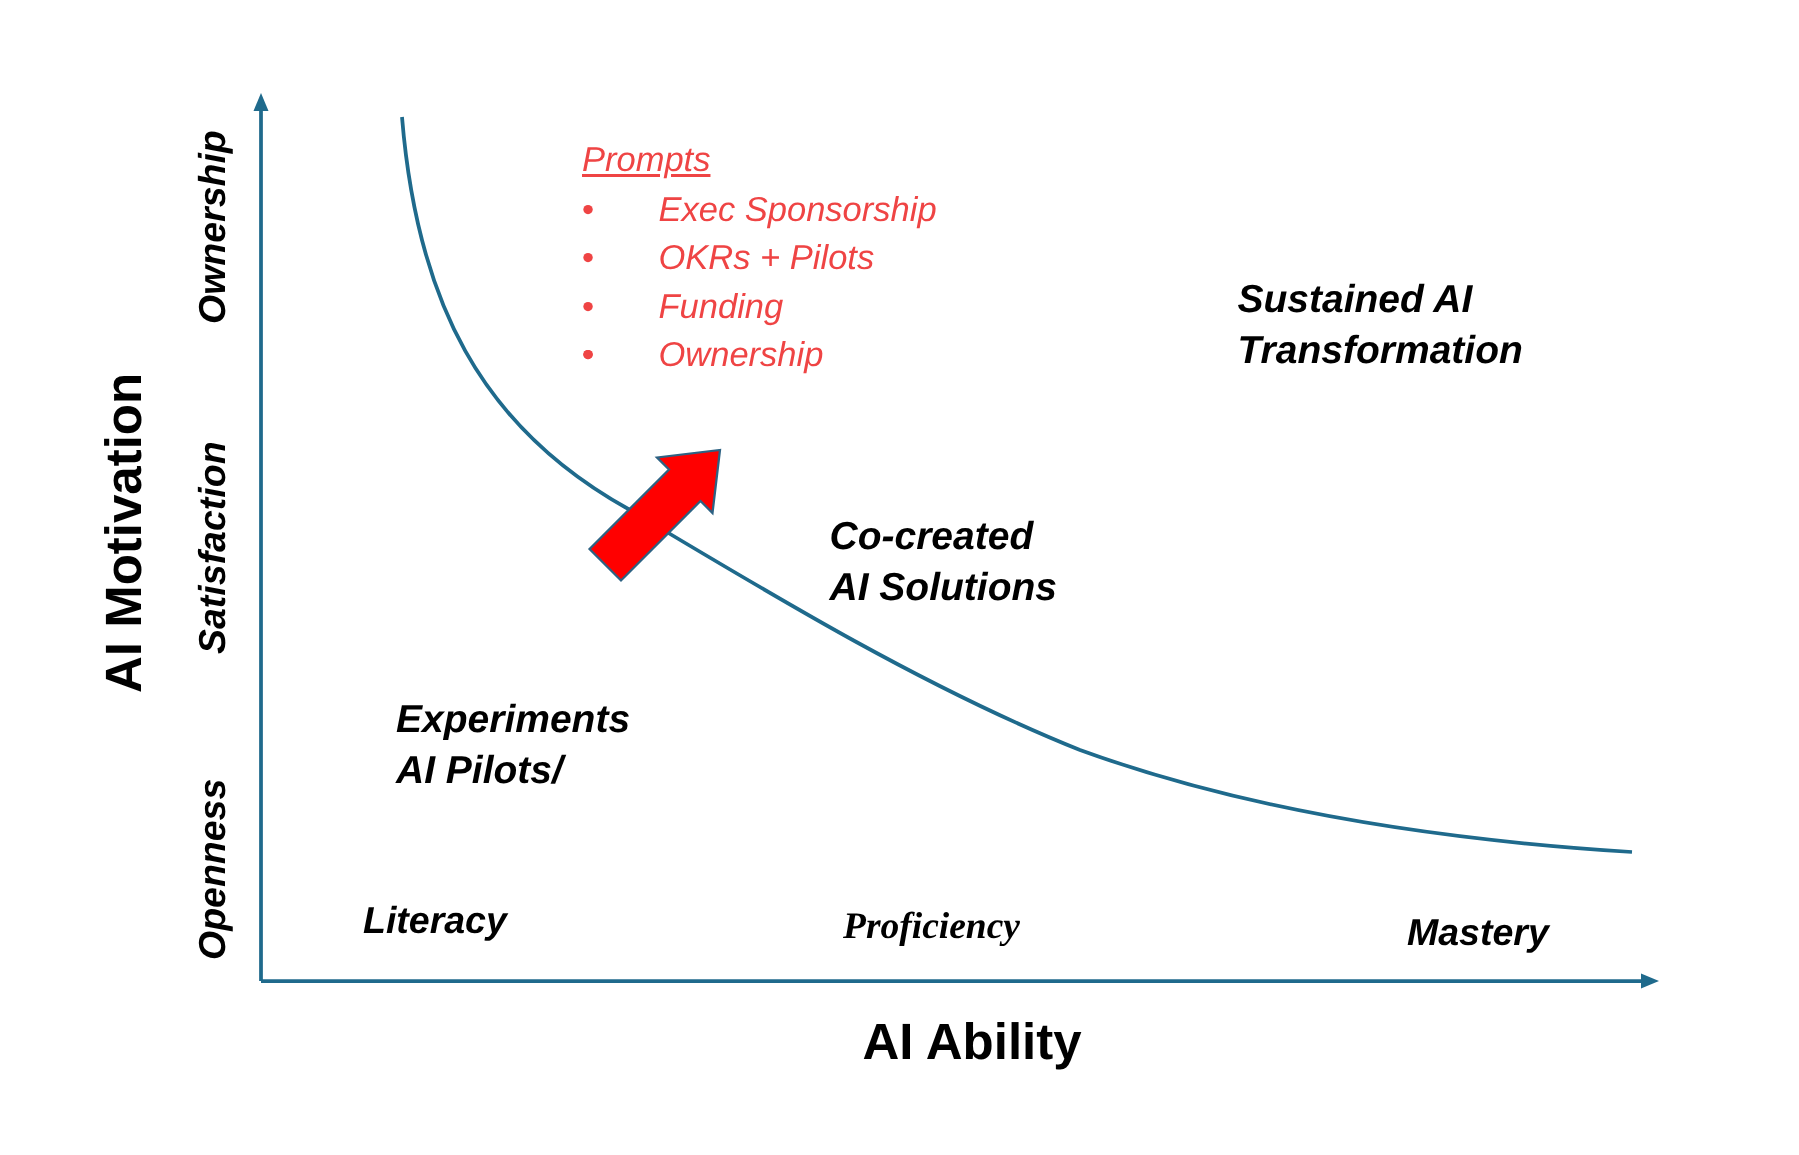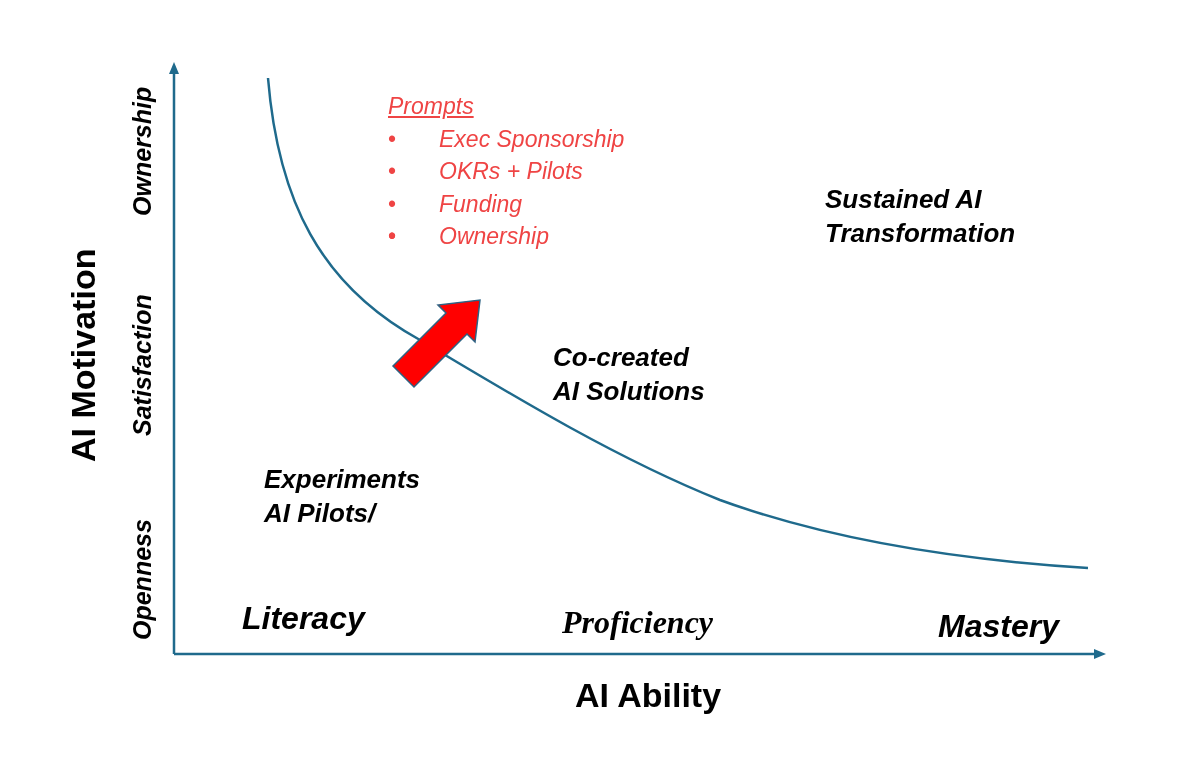--- a/index.html
+++ b/index.html
@@ -2,21 +2,21 @@
 <html><head>
 <meta charset="utf-8">
 <style>
   html, body { margin: 0; padding: 0; background: #ffffff; }
   body { width: 1199px; height: 770px; position: relative; overflow: hidden;
          font-family: "Liberation Sans", sans-serif; }
   .canvas { position: absolute; left: 0; top: 0; width: 1199px; height: 770px; }
   svg.graph { position: absolute; left: 0; top: 0; }
   .lbl { position: absolute; font-family: "Liberation Sans", sans-serif; font-weight: bold; font-style: italic; color: #000; white-space: nowrap; }
   .zone { font-size: 26px; line-height: 34px; }
-  .xtick { font-size: 32px; }
+  .xtick { font-size: 25px; }
   .ytick { font-size: 25px; transform-origin: 0 0; transform: rotate(-90deg); }
   .axis-title { position: absolute; font-weight: bold; font-style: normal; font-size: 34px; color: #000; white-space: nowrap; }
   .ytitle { transform-origin: 0 0; transform: rotate(-90deg); }
   .prompts { position: absolute; left: 388px; top: 90px; color: #ef4444; font-style: italic; font-size: 23px; line-height: 32.5px; }
   .prompts .head { text-decoration: underline; }
   .prompts ul { list-style: none; margin: 0; padding: 0; }
   .prompts li { position: relative; padding-left: 51px; }
   .prompts li .bullet { position: absolute; left: 0; top: 0; font-style: normal; }
 </style>
 </head>

